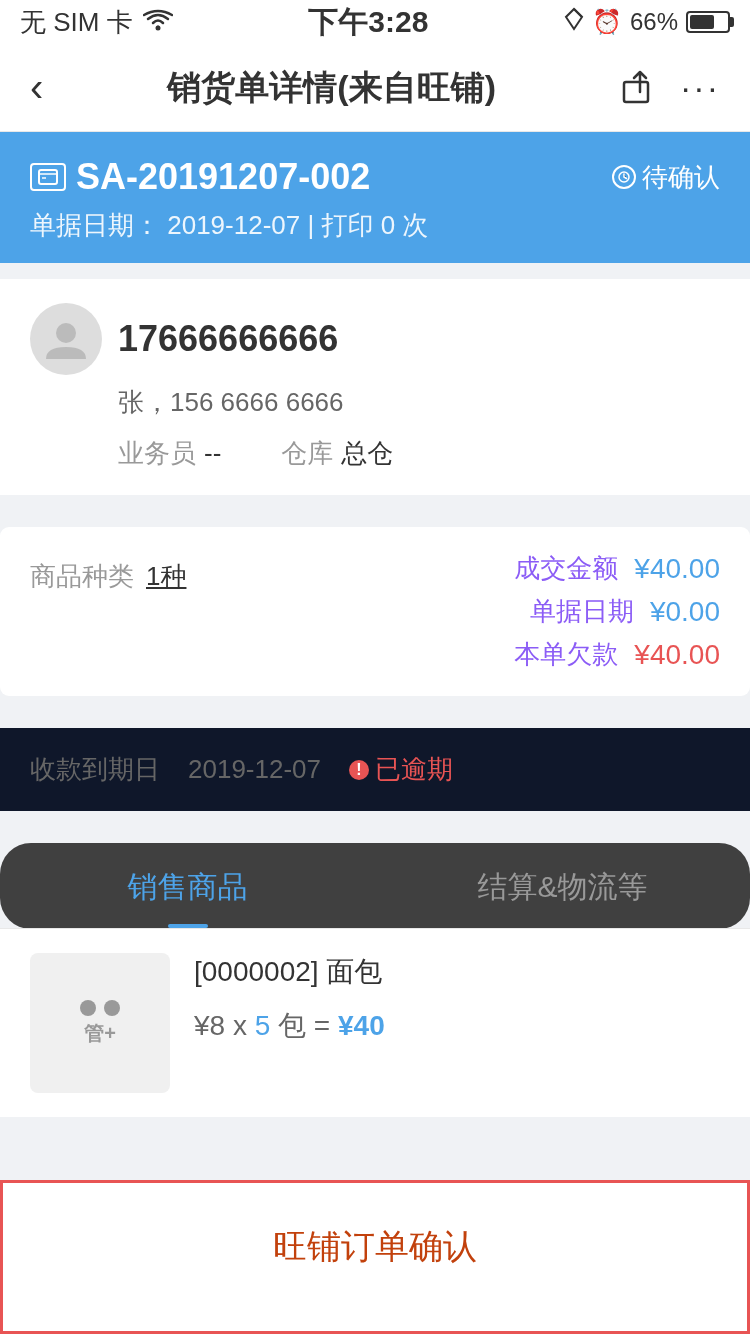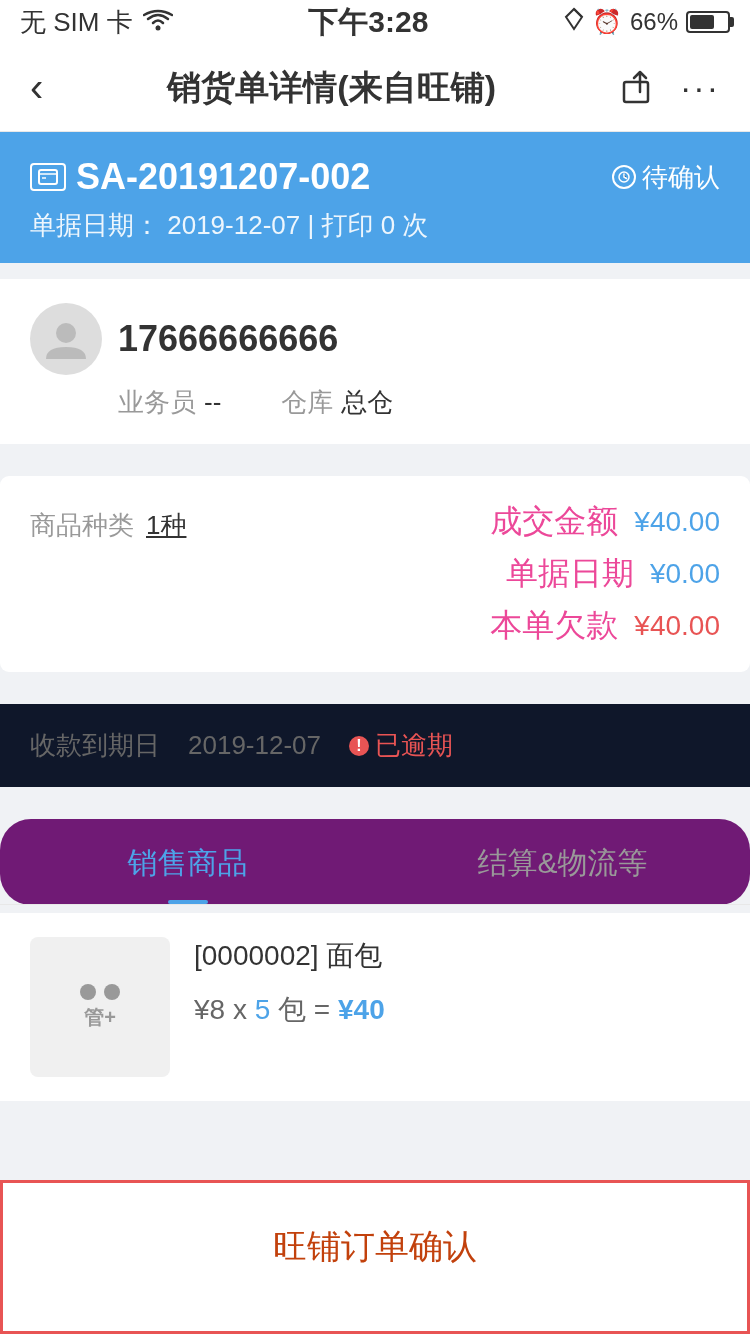--- a/index.html
+++ b/index.html
@@ -244,22 +244,22 @@
       color: #333;
       text-decoration: underline;
     }
     .amount-row {
       display: flex;
       justify-content: flex-end;
       align-items: center;
       gap: 16px;
     }
     .amount-label {
-      font-size: 32px;
-      color: #ec4899;
+      font-size: 26px;
+      color: #8b5cf6;
     }
     .amount-value {
       font-size: 28px;
       font-weight: 500;
     }
     .amount-blue { color: #4da3e8; }
     .amount-red { color: #e85454; }
 
     
     .due-section {
@@ -287,22 +287,22 @@
       display: flex;
       align-items: center;
       justify-content: center;
       color: #fff;
       font-size: 16px;
       font-weight: 700;
     }
 
     
     .tabs-container {
-      background: #701a75;
-      margin-bottom: 8px;
+      background: #404040;
+      margin-bottom: 0;
       border-radius: 31px;
     }
     .tabs-bar {
       display: flex;
       border-bottom: 1px solid #e8e8e8;
     }
     .tab-item {
       flex: 1;
       text-align: center;
       padding: 24px 0 20px;
@@ -502,20 +502,21 @@
 <div class="customer-section">
   <div class="customer-top">
     <div class="avatar">
       <svg width="48" height="48" viewBox="0 0 48 48">
         <circle cx="24" cy="18" r="10" fill="#bbb"></circle>
         <path d="M4 44 Q4 32 24 32 Q44 32 44 44" fill="#bbb"></path>
       </svg>
     </div>
     <span class="customer-phone">17666666666</span>
   </div>
+  <div class="customer-name">张，156 6666 6666</div>
   <div class="customer-meta">
     <div class="meta-item">
       <span class="meta-label">业务员</span>
       <span class="meta-value">--</span>
     </div>
     <div class="meta-item">
       <span class="meta-label">仓库</span>
       <span class="meta-value">总仓</span>
     </div>
   </div>

